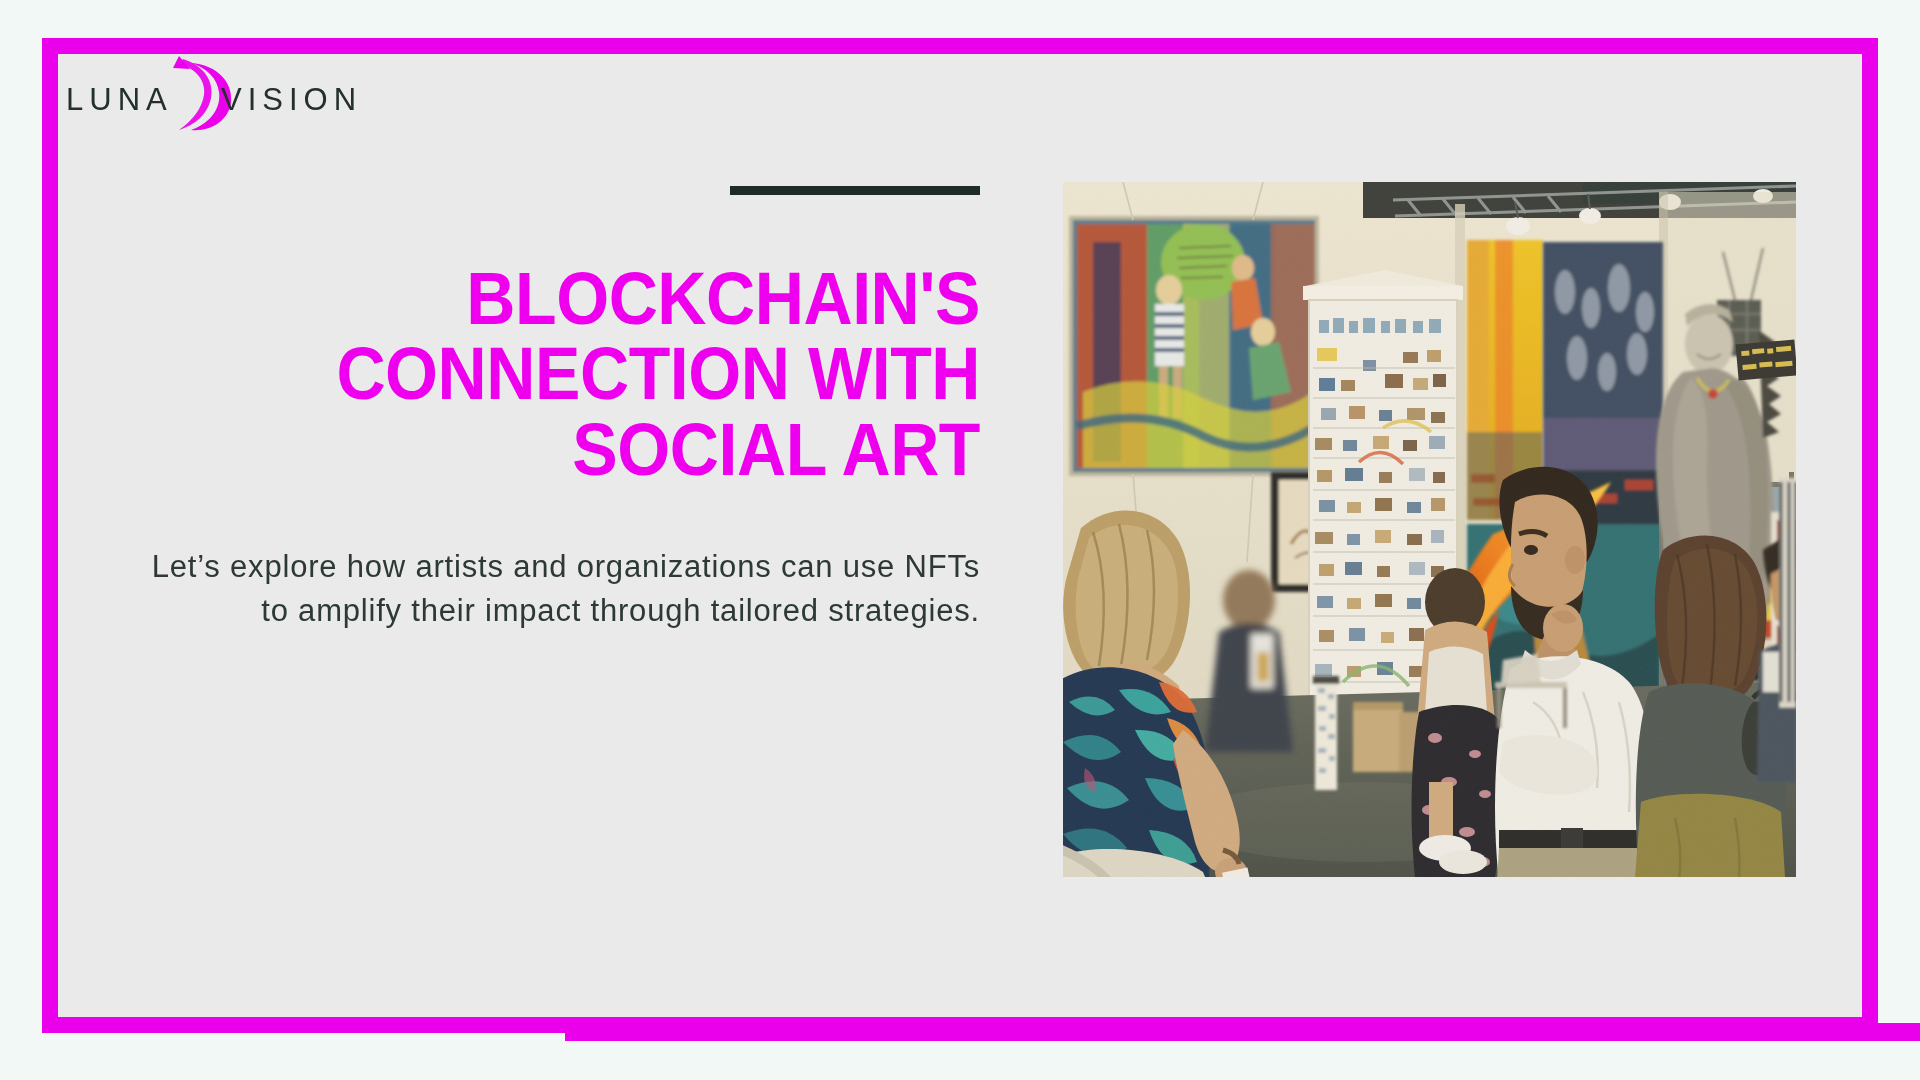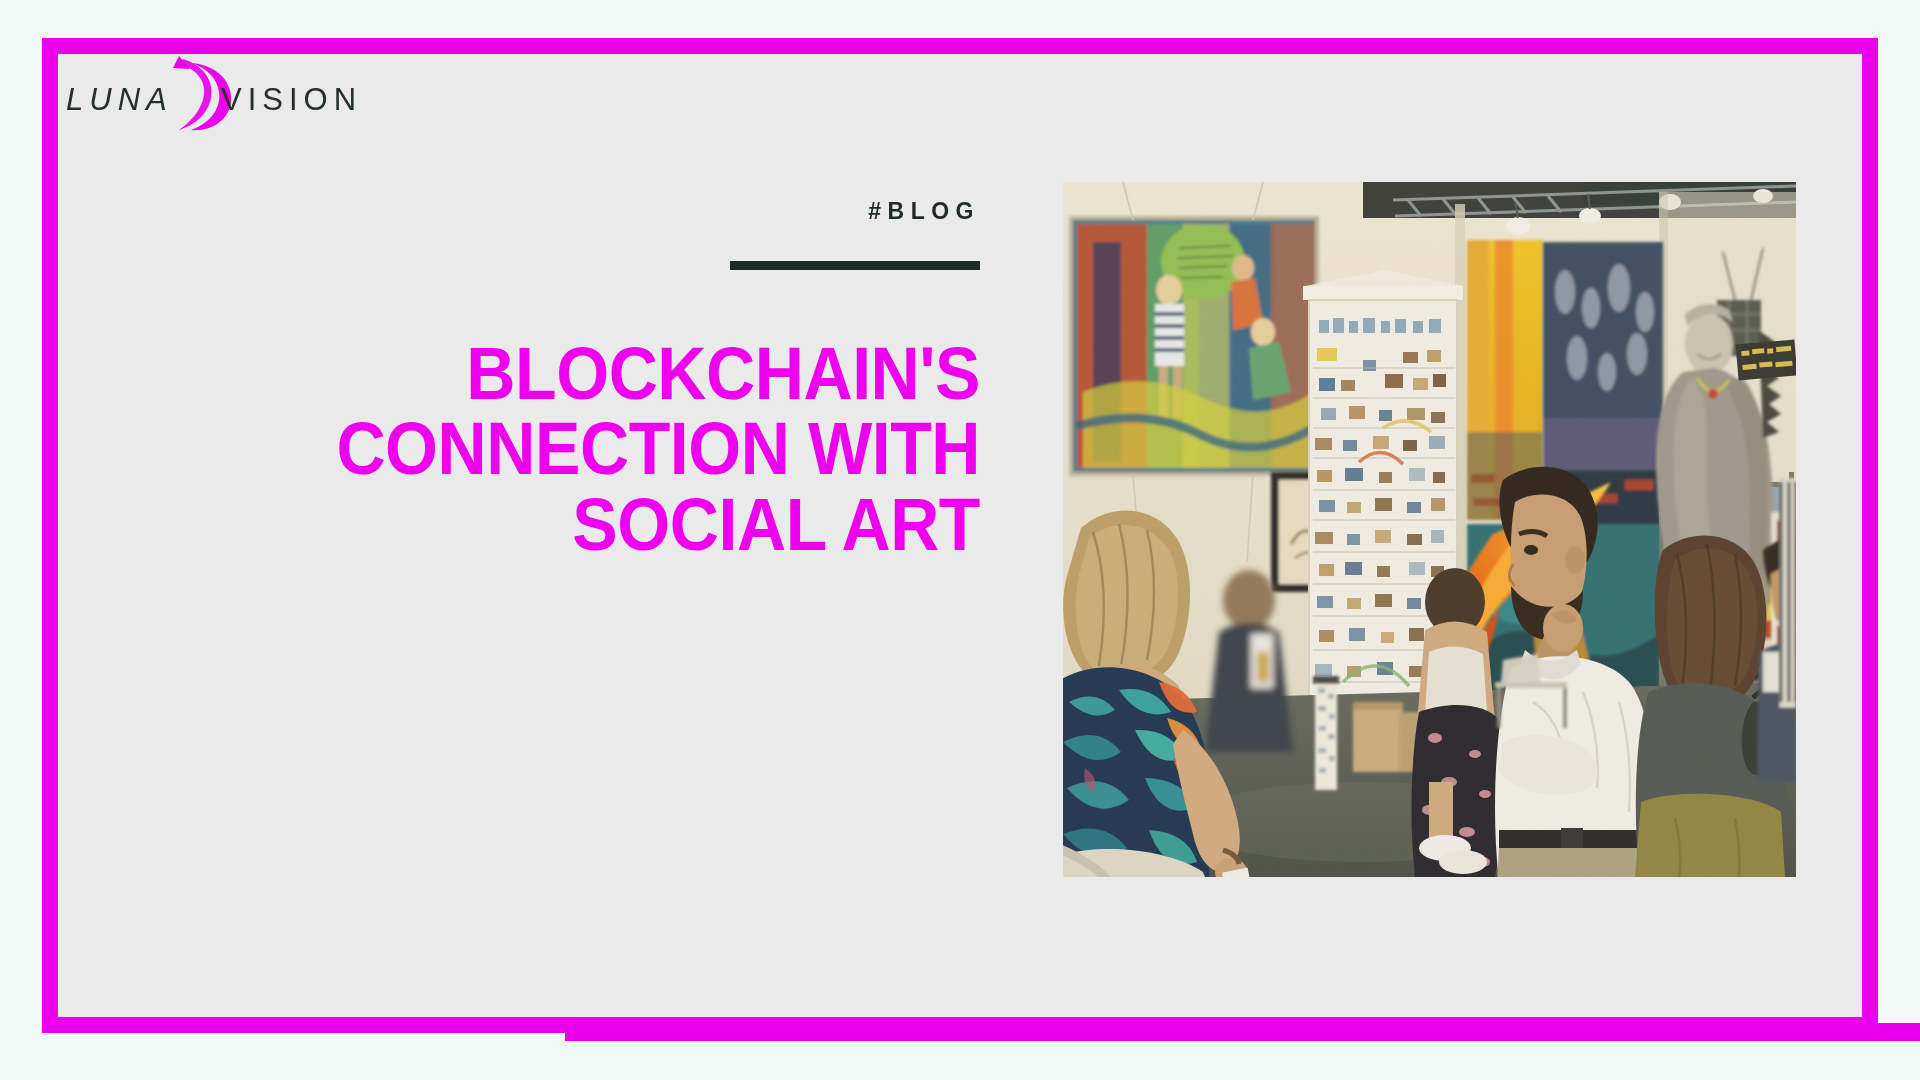--- a/index.html
+++ b/index.html
@@ -41,21 +41,21 @@
   .logo-word {
     position:absolute;
     top:26px;
     font-family:"Liberation Sans", sans-serif;
     font-size:31px;
     font-weight:400;
     letter-spacing:6px;
     color:#24302b;
     line-height:1;
   }
-  #logo-luna  { left:0px;font-style:italic; }
+  #logo-luna  { left:0px; }
   #logo-vision{ left:143px;margin-left:12px; }
   #logo-moon {
     position:absolute;
     left:95px; top:-2px;
     width:76px; height:78px;
   }
 
   
   #left-col {
     position:absolute;
@@ -127,25 +127,25 @@
       <path d="M22 3 C 44 10, 53 26, 50 42 C 47 58, 34 69, 18 74
                C 32 64, 41 52, 43 39 C 45 26, 36 13, 19 8 Z" fill="#ea00ea" opacity="0.92"></path>
       <polygon points="18,0 29,13 12,12" fill="#ea00ea"></polygon>
     </svg>
   </span>
 
   <span class="logo-word" id="logo-vision">VISION</span>
 </div>
 
 <div id="left-col">
-  <div id="kicker">#BLOG</div>
   <div id="rule"></div>
   <h1 id="headline">BLOCKCHAIN'S
 CONNECTION WITH
 SOCIAL ART</h1>
+  <p id="subcopy">Let’s explore how artists and organizations can use NFTs to amplify their impact through tailored strategies.</p>
 </div>
 
 <div id="photo">
   <svg viewBox="0 0 733 695" preserveAspectRatio="none" xmlns="http://www.w3.org/2000/svg">
     <defs>
       <linearGradient id="wallG" x1="0" y1="0" x2="0" y2="1">
         <stop offset="0%" stop-color="#efe9d6"></stop>
         <stop offset="100%" stop-color="#ded8c3"></stop>
       </linearGradient>
       <linearGradient id="floorG" x1="0" y1="0" x2="0" y2="1">

